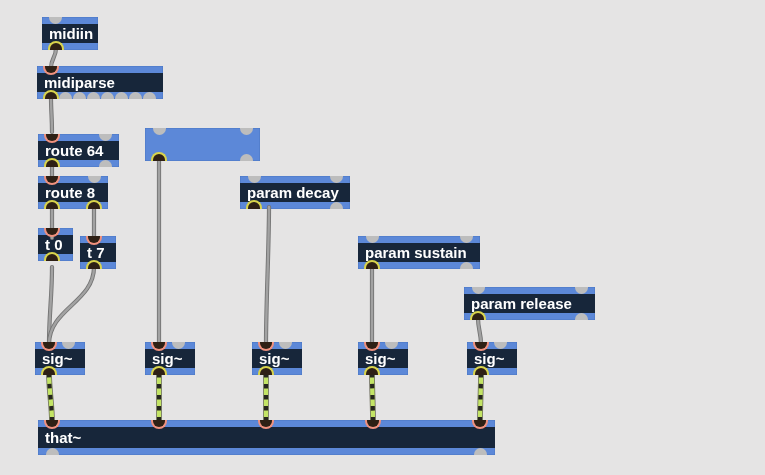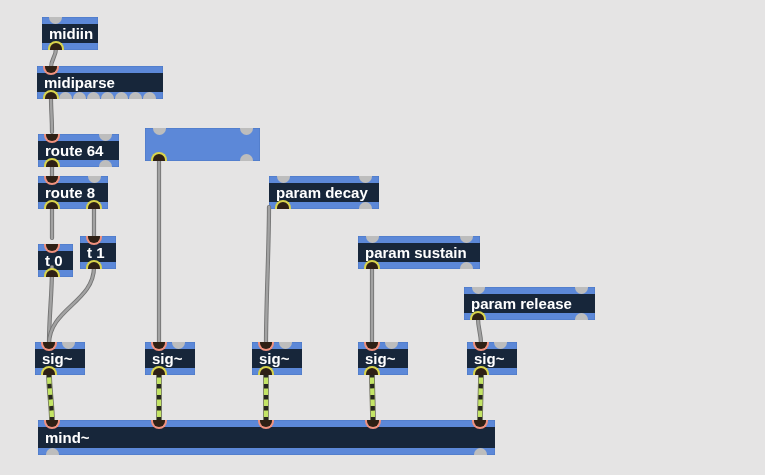--- a/index.html
+++ b/index.html
@@ -67,37 +67,37 @@
   </div>
 
   <div class="obj" style="left:38px;top:176px;width:70px">
     <span class="pt hin" style="left:6px"></span>
     <span class="pt gin" style="left:49.5px"></span>
     <div class="obody">route 8</div>
     <span class="pt hout" style="left:6px"></span>
     <span class="pt hout" style="left:48px"></span>
   </div>
 
-  <div class="obj" style="left:269px;top:176px;width:110px">
+  <div class="obj" style="left:240px;top:176px;width:110px">
     <span class="pt gin" style="left:7.5px"></span>
     <span class="pt gin" style="left:89.5px"></span>
     <div class="obody">param decay</div>
     <span class="pt hout" style="left:6px"></span>
     <span class="pt gout" style="left:89.5px"></span>
   </div>
 
-  <div class="obj" style="left:38px;top:244px;width:35px">
+  <div class="obj" style="left:38px;top:228px;width:35px">
     <span class="pt hin" style="left:6px"></span>
     <div class="obody">t 0</div>
     <span class="pt hout" style="left:6px"></span>
   </div>
 
   <div class="obj" style="left:80px;top:236px;width:36px">
     <span class="pt hin" style="left:6px"></span>
-    <div class="obody">t 1</div>
+    <div class="obody">t 7</div>
     <span class="pt hout" style="left:6px"></span>
   </div>
 
   <div class="obj" style="left:464px;top:287px;width:131px">
     <span class="pt gin" style="left:7.5px"></span>
     <span class="pt gin" style="left:110.5px"></span>
     <div class="obody">param release</div>
     <span class="pt hout" style="left:6px"></span>
     <span class="pt gout" style="left:110.5px"></span>
   </div>
@@ -140,21 +140,21 @@
     <div class="obody">sig~</div>
     <span class="pt hout" style="left:6px"></span>
   </div>
 
   <div class="obj tall" style="left:38px;top:420px;width:457px">
     <span class="pt hin" style="left:6px"></span>
     <span class="pt hin" style="left:113px"></span>
     <span class="pt hin" style="left:220px"></span>
     <span class="pt hin" style="left:327px"></span>
     <span class="pt hin" style="left:434px"></span>
-    <div class="obody">mind~</div>
+    <div class="obody">that~</div>
     <span class="pt gout" style="left:7.5px"></span>
     <span class="pt gout" style="left:435.5px"></span>
   </div>
 
 
   <svg class="cords" width="765" height="475" viewBox="0 0 765 475">
     <g>
       <path class="cord-o" d="M56 48 C56 58,51 58,51 68"></path>
         <path class="cord-c" d="M56 48 C56 58,51 58,51 68"></path>
     </g>

